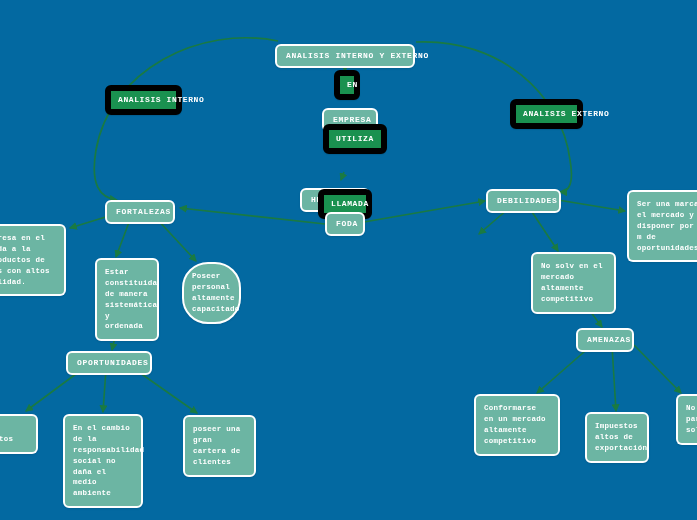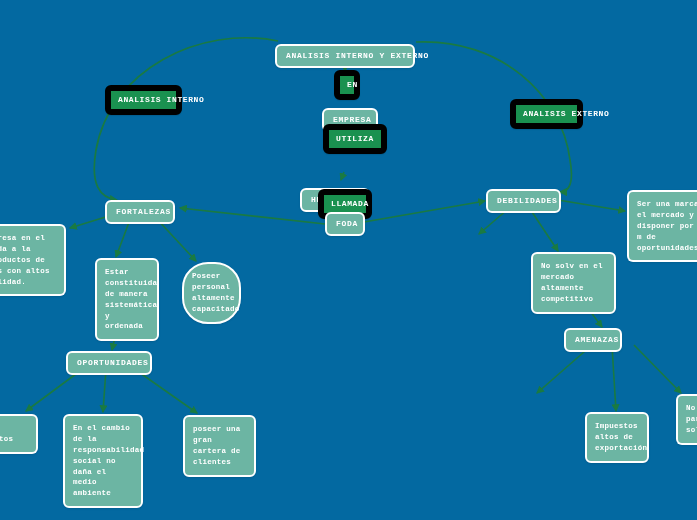--- a/index.html
+++ b/index.html
@@ -192,24 +192,27 @@
     <span>DEBILIDADES</span>
   </div>
 
   <div class="node leaf" style="left:531px; top:252px; width:85px;">
     <span>No solv en el mercado altamente competitivo</span>
   </div>
   <div class="node leaf clip-right" style="left:627px; top:190px; width:96px;">
     <span>Ser una marca nu el mercado y no disponer por el m de oportunidades</span>
   </div>
 
-  <div class="node teal" style="left:564px; top:328px; width:58px;">
+  <div class="node teal" style="left:576px; top:328px; width:58px;">
     <span>AMENAZAS</span>
   </div>
 
+  <div class="node leaf" style="left:474px; top:394px; width:86px;">
+    <span>Conformarse en un mercado altamente competitivo</span>
+  </div>
   <div class="node leaf" style="left:585px; top:412px; width:64px;">
     <span>Impuestos altos de exportación</span>
   </div>
   <div class="node leaf clip-right" style="left:676px; top:394px; width:62px;">
     <span>No cap par emp solv</span>
   </div>
 
 </div>
 
 </body></html>

